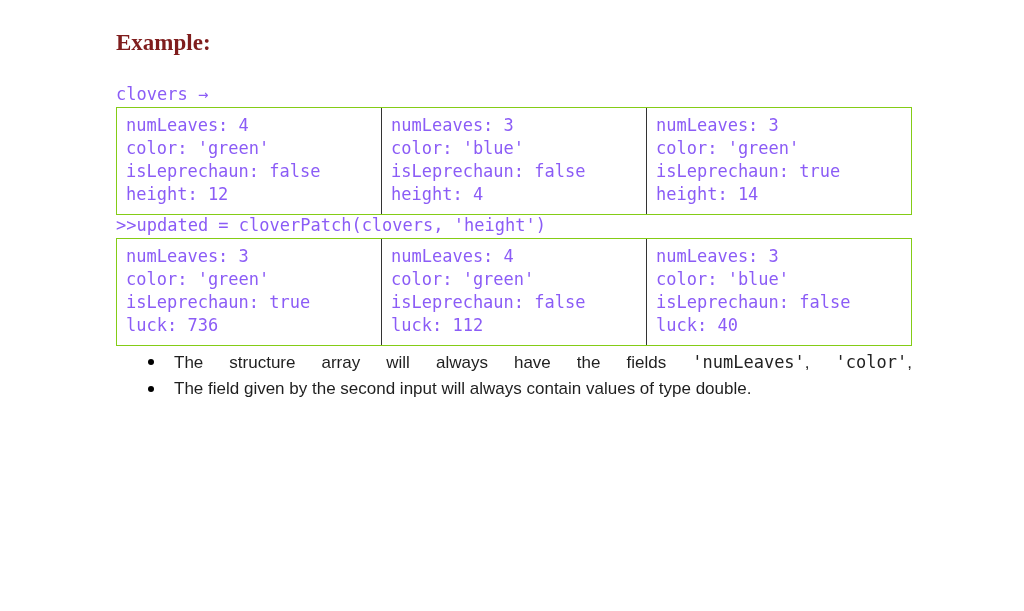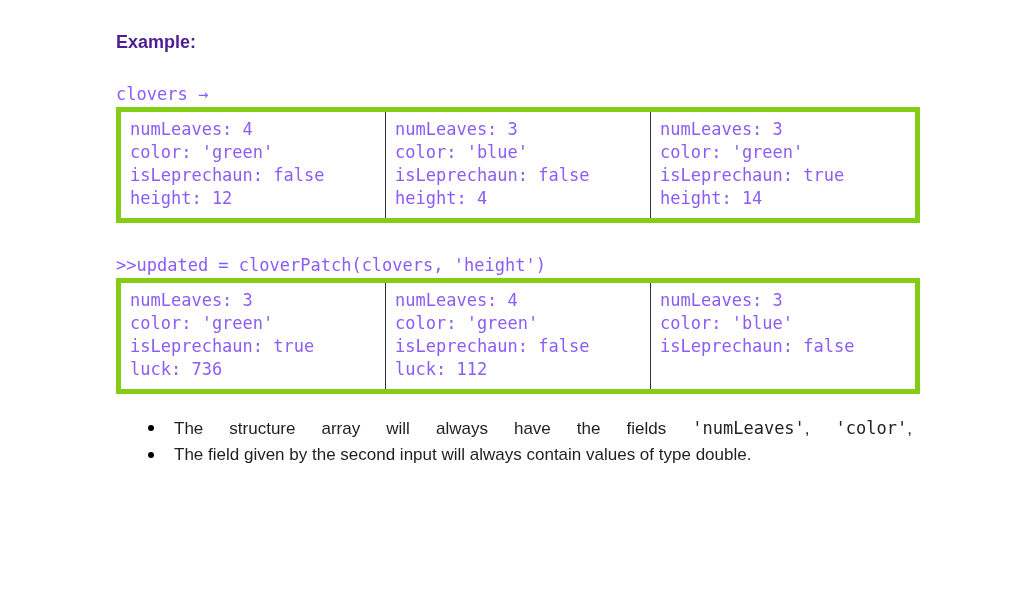--- a/index.html
+++ b/index.html
@@ -13,51 +13,52 @@
     overflow: hidden;
   }
   .content {
     position: absolute;
     left: 116px;
     top: 0;
     width: 796px;
   }
   .heading {
     margin-top: 33px;
-    font-size: 18px;
+    font-size: 23px;
     font-weight: bold;
     line-height: 19px;
-    color: #4c1d95;
+    color: #7f1d1d;
+    font-family: Liberation Serif, serif;
   }
   .mono {
     font-family: "DejaVu Sans Mono", monospace;
     font-size: 17px;
     color: #8b5cf6;
   }
   .label-line {
     margin-top: 32px;
     line-height: 20px;
   }
   .struct-table {
     display: flex;
     margin-top: 3px;
     width: 794px;
-    border: 5px solid #84cc16;
+    border: 1px solid #84cc16;
     background: #ffffff;
   }
   .cell {
     flex: 1 1 0;
     padding: 6px 9px 8px 9px;
     min-width: 0;
   }
   .cell + .cell { border-left: 1px solid #333333; }
   .cell-line { line-height: 23px; white-space: pre; }
-  .command-line { margin-top: 32px; line-height: 20px; }
+  .command-line { line-height: 20px; }
   .notes-heading { margin-top: 57px; }
-  .bullet-list { margin-top: 21px; }
+  .bullet-list { margin-top: 3px; }
   .bullet { display: flex; align-items: flex-start; }
   .dot {
     flex: none;
     width: 6px;
     height: 6px;
     border-radius: 50%;
     background: #000000;
     margin: 10px 0 0 32px;
   }
   .bullet-content {
@@ -121,20 +122,21 @@
       <div class="cell">
         <div class="mono cell-line">numLeaves: 4</div>
         <div class="mono cell-line">color: 'green'</div>
         <div class="mono cell-line">isLeprechaun: false</div>
         <div class="mono cell-line">luck: 112</div>
       </div>
       <div class="cell">
         <div class="mono cell-line">numLeaves: 3</div>
         <div class="mono cell-line">color: 'blue'</div>
         <div class="mono cell-line">isLeprechaun: false</div>
+        <div class="mono cell-line">luck: 40</div>
       </div>
     </div>
 
 
     <div class="bullet-list">
 
       <div class="bullet">
         <span class="dot"></span>
         <div class="bullet-content">
           <div class="just"><span>The structure array will always have the fields </span><span class="code">'numLeaves'</span><span>, </span><span class="code">'color'</span><span>,</span></div>

